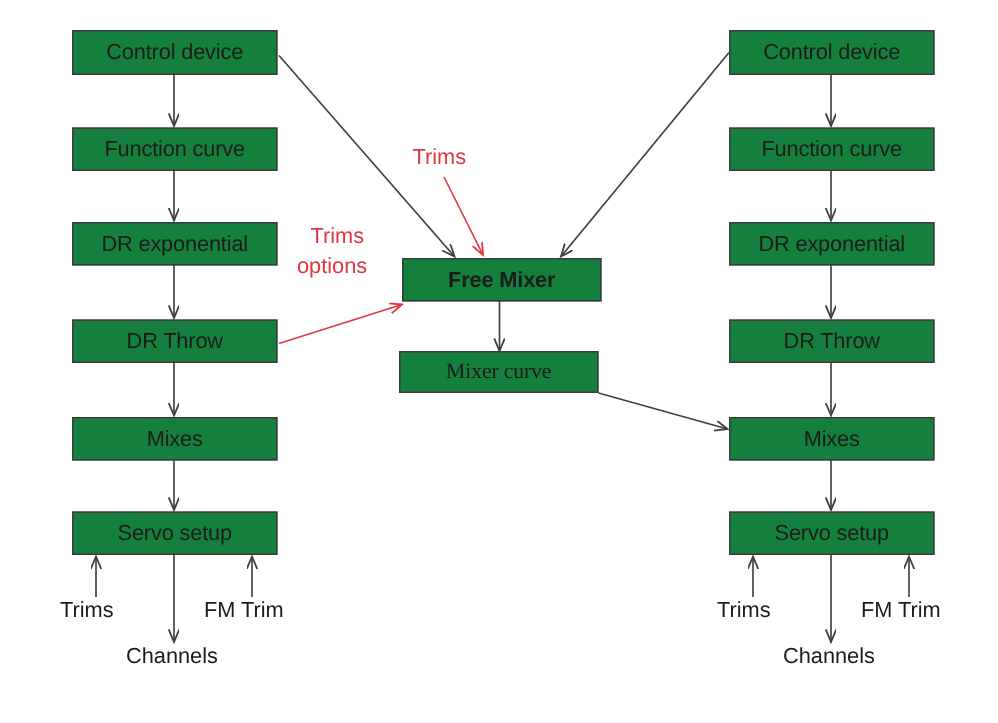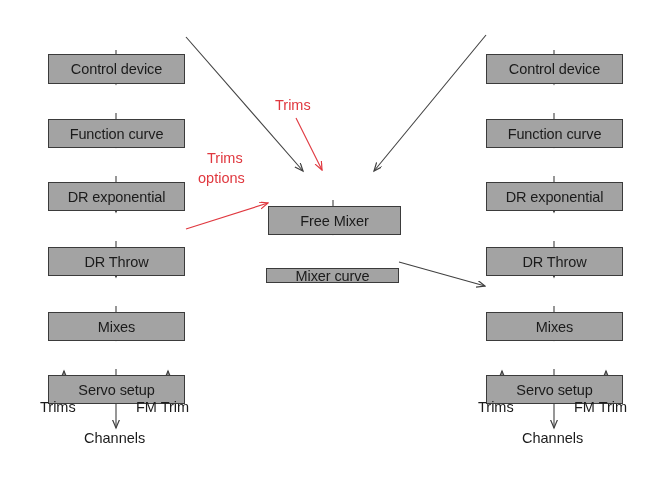--- a/index.html
+++ b/index.html
@@ -8,27 +8,26 @@
     background:#ffffff;
     font-family:"Liberation Sans", sans-serif;
     overflow:hidden;
   }
   #canvas{position:relative;width:665px;height:482px;}
   svg.layer{position:absolute;left:0;top:0;width:665px;height:482px;}
   .box{
     position:absolute;
     box-sizing:border-box;
     border:1px solid #3b3b3b;
-    background:#a3a3a3;
+    background:#15803d;
     display:flex;align-items:center;justify-content:center;
     font-size:14.5px;
     color:#1b1b1b;
     letter-spacing:-0.1px;
     white-space:nowrap;
-    margin-top:34px;
   }
   .lbl{
     position:absolute;
     font-size:14.5px;
     color:#1b1b1b;
     white-space:nowrap;
   }
   .rlbl{
     position:absolute;
     font-size:14.5px;
@@ -104,22 +103,22 @@
     </g>
   </svg>
 
   <div class="box" style="left:48px;top:20px;width:137px;height:30px;">Control device</div>
   <div class="box" style="left:48px;top:85px;width:137px;height:29px;">Function curve</div>
   <div class="box" style="left:48px;top:148px;width:137px;height:29px;">DR exponential</div>
   <div class="box" style="left:48px;top:213px;width:137px;height:29px;">DR Throw</div>
   <div class="box" style="left:48px;top:278px;width:137px;height:29px;">Mixes</div>
   <div class="box" style="left:48px;top:341px;width:137px;height:29px;">Servo setup</div>
 
-  <div class="box" style="left:268px;top:172px;width:133px;height:29px;">Free Mixer</div>
-  <div class="box" style="left:266px;top:234px;width:133px;height:15px;">Mixer curve</div>
+  <div class="box" style="left:268px;top:172px;width:133px;height:29px;font-weight:bold;">Free Mixer</div>
+  <div class="box" style="left:266px;top:234px;width:133px;height:28px;font-family:Liberation Serif, serif;">Mixer curve</div>
 
   <div class="box" style="left:486px;top:20px;width:137px;height:30px;">Control device</div>
   <div class="box" style="left:486px;top:85px;width:137px;height:29px;">Function curve</div>
   <div class="box" style="left:486px;top:148px;width:137px;height:29px;">DR exponential</div>
   <div class="box" style="left:486px;top:213px;width:137px;height:29px;">DR Throw</div>
   <div class="box" style="left:486px;top:278px;width:137px;height:29px;">Mixes</div>
   <div class="box" style="left:486px;top:341px;width:137px;height:29px;">Servo setup</div>
 
   <div class="rlbl" style="left:275px;top:97px;">Trims</div>
   <div class="rlbl" style="left:207px;top:150px;">Trims</div>

